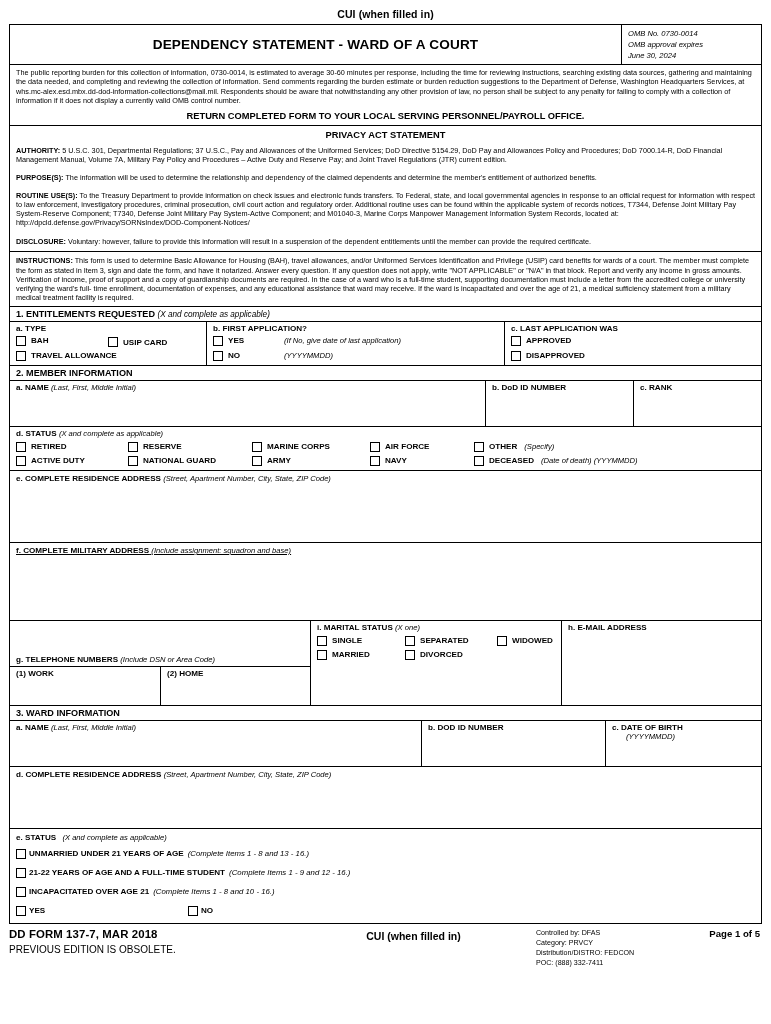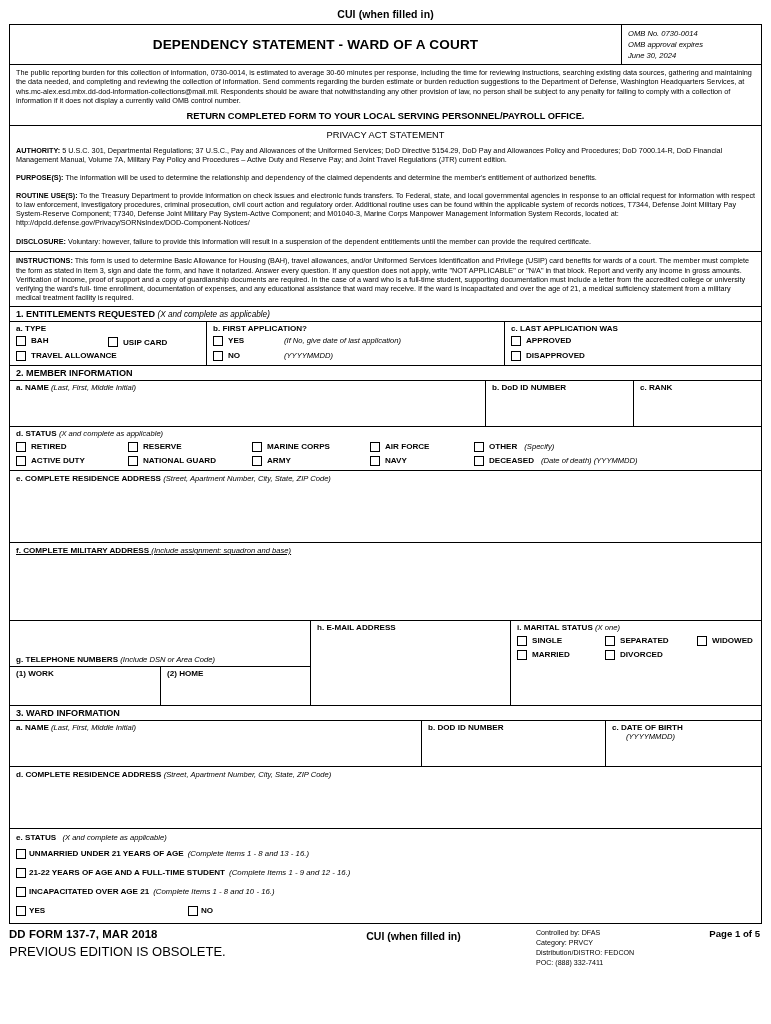--- a/index.html
+++ b/index.html
@@ -71,21 +71,21 @@
     font-size: 7.25px;
   }
   .centerline {
     text-align: center;
     font-weight: bold;
     font-size: 9.3px;
     padding: 3px 4px 4px 4px;
   }
   .pa-head {
     text-align: center;
-    font-weight: normal;
+    font-weight: bold;
     font-size: 9.3px;
     padding: 4px 0 3px 0;
   }
   b.lbl { font-weight: bold; }
 
   
   .sec-head {
     border-top: 1.3px solid #000;
     border-bottom: 1.1px solid #000;
     padding: 2px 5px 2px 6px;
@@ -223,21 +223,21 @@
     width: 753px;
     padding-top: 4px;
   }
   .f-left { width: 282px; }
   .f-form {
     font-weight: bold;
     font-size: 11.4px;
     letter-spacing: .1px;
   }
   .f-prev {
-    font-size: 13px;
+    font-size: 10px;
     padding-top: 4px;
   }
   .f-mid {
     flex: 1;
     text-align: center;
     font-weight: bold;
     font-size: 10.5px;
     padding-top: 2px;
   }
   .f-right {
@@ -457,24 +457,20 @@
         <div class="phone-bottom">
           <div class="pw">
             <span class="fld-label">(1) WORK</span>
           </div>
           <div class="ph">
             <span class="fld-label">(2) HOME</span>
           </div>
         </div>
       </div>
 
-      <div class="cell email-cell">
-        <div class="fld-label">h. E-MAIL ADDRESS</div>
-      </div>
-
       <div class="cell marital-cell">
         <div class="fld-label">
           <span>i. MARITAL STATUS</span>
           <span class="it">(X one)</span>
         </div>
         <div class="marital-row">
           <div class="cbline mt1">
             <span class="cb"></span>
             <span>SINGLE</span>
           </div>
@@ -490,20 +486,24 @@
         <div class="marital-row">
           <div class="cbline mt1">
             <span class="cb"></span>
             <span>MARRIED</span>
           </div>
           <div class="cbline mt2">
             <span class="cb"></span>
             <span>DIVORCED</span>
           </div>
         </div>
+      </div>
+
+      <div class="cell email-cell">
+        <div class="fld-label">h. E-MAIL ADDRESS</div>
       </div>
     </div>
 
     <div class="sec-head" style="border-top:none;">
       <span>3. WARD INFORMATION</span>
     </div>
 
     <div class="row bb s3name tall46">
       <div class="cell c-a">
         <div class="fld-label">

